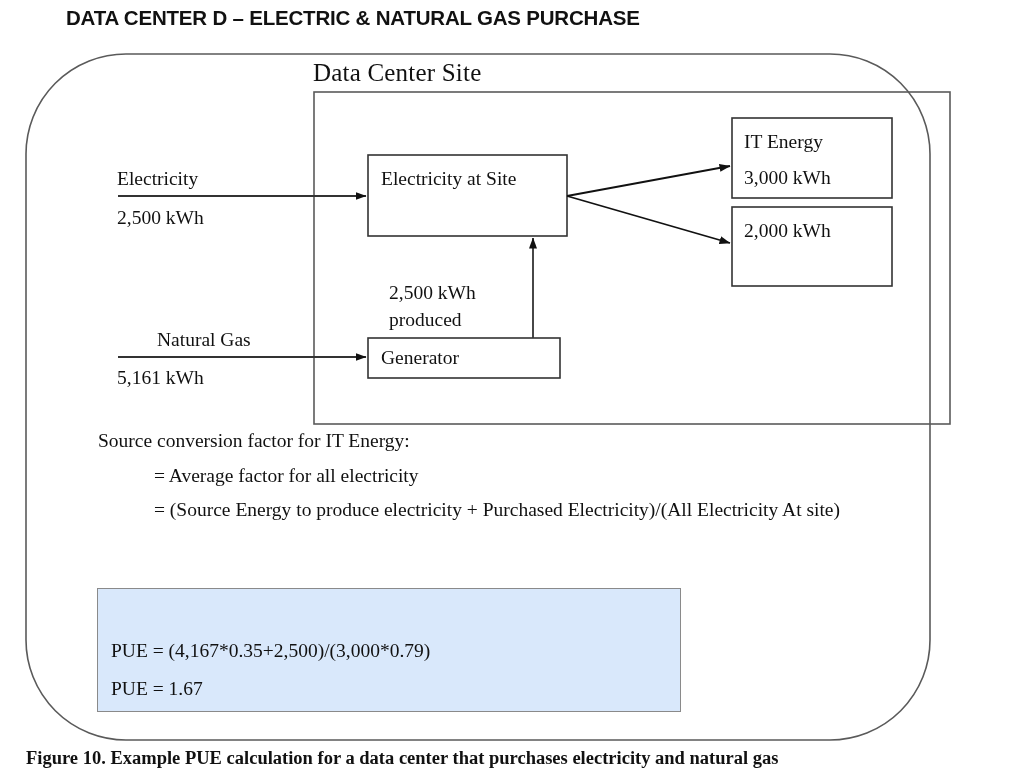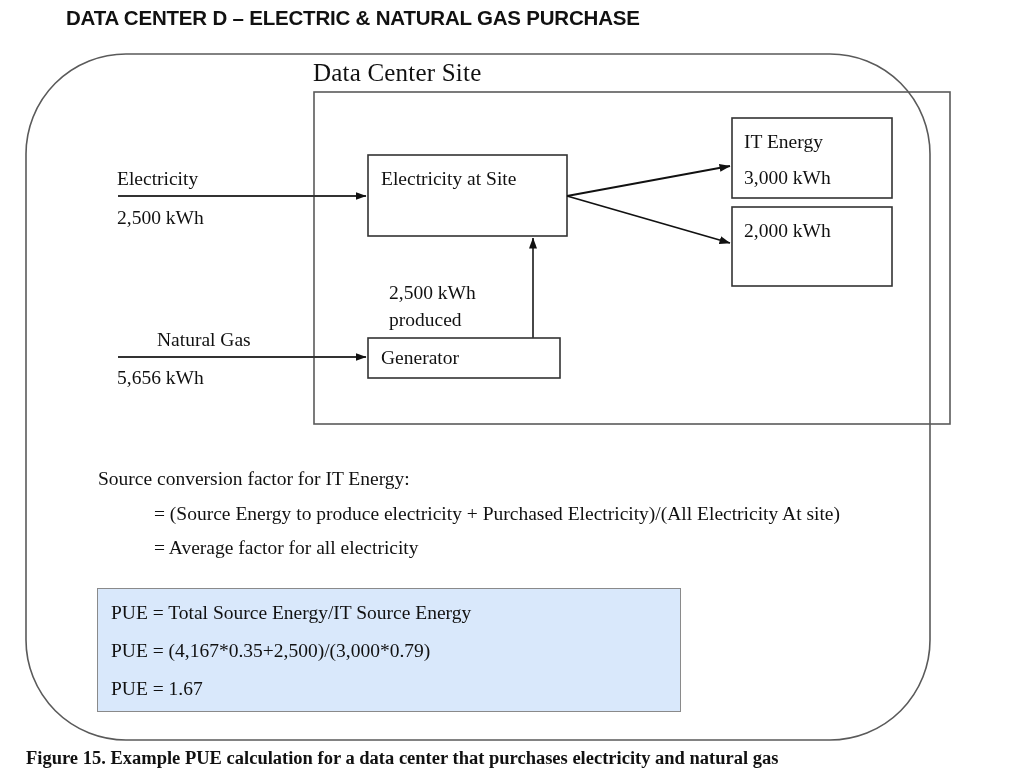--- a/index.html
+++ b/index.html
@@ -80,21 +80,21 @@
   #electricity-in-value  { left: 117px; top: 205px; }
   #natural-gas-label     { left: 117px; top: 327px; margin-left: 40px; }
   #natural-gas-value     { left: 117px; top: 365px; }
 
   #generator-output-note { left: 389px; top: 279px; line-height: 27px; }
 
   
   #equations {
     position: absolute;
     left: 98px;
-    top: 462px;
+    top: 424px;
     width: 880px;
   }
   .eq-line {
     font-family: "Liberation Serif", "DejaVu Serif", serif;
     font-size: 19.5px;
     line-height: 34.5px;
     white-space: nowrap;
     color: #111111;
   }
   .eq-indent { padding-left: 56px; }
@@ -170,21 +170,21 @@
 
   <line x1="533" y1="338" x2="533" y2="238" stroke="#333333" stroke-width="1.8" marker-end="url(#arrowhead)"></line>
 </svg>
 
 <div class="dtext site-label">Data Center Site</div>
 
 <div class="dtext" id="electricity-in-label">Electricity</div>
 <div class="dtext" id="electricity-in-value">2,500 kWh</div>
 
 <div class="dtext" id="natural-gas-label">Natural Gas</div>
-<div class="dtext" id="natural-gas-value">5,656 kWh</div>
+<div class="dtext" id="natural-gas-value">5,161 kWh</div>
 
 <div class="dtext box-text" id="electricity-at-site-text">
   <div>Electricity at Site</div>
 </div>
 
 <div class="dtext box-text" id="it-energy-text">
   <div>IT Energy</div>
   <div>3,000 kWh</div>
 </div>
 
@@ -194,23 +194,22 @@
 
 <div class="dtext" id="generator-text">Generator</div>
 
 <div class="dtext" id="generator-output-note">
   <div>2,500 kWh</div>
   <div>produced</div>
 </div>
 
 <div id="equations">
   <div class="eq-line">Source conversion factor for IT Energy:</div>
+  <div class="eq-line eq-indent">= Average factor for all electricity</div>
   <div class="eq-line eq-indent">= (Source Energy to produce electricity + Purchased Electricity)/(All Electricity At site)</div>
-  <div class="eq-line eq-indent">= Average factor for all electricity</div>
 </div>
 
 <div id="pue-box">
-  <div class="pue-line" id="pue-line-0">PUE = Total Source Energy/IT Source Energy</div>
   <div class="pue-line" id="pue-line-1">PUE = (4,167*0.35+2,500)/(3,000*0.79)</div>
   <div class="pue-line" id="pue-line-2">PUE = 1.67</div>
 </div>
 
-<div id="figure-caption">Figure 15. Example PUE calculation for a data center that purchases electricity and natural gas</div>
+<div id="figure-caption">Figure 10. Example PUE calculation for a data center that purchases electricity and natural gas</div>
 
 </body></html>

